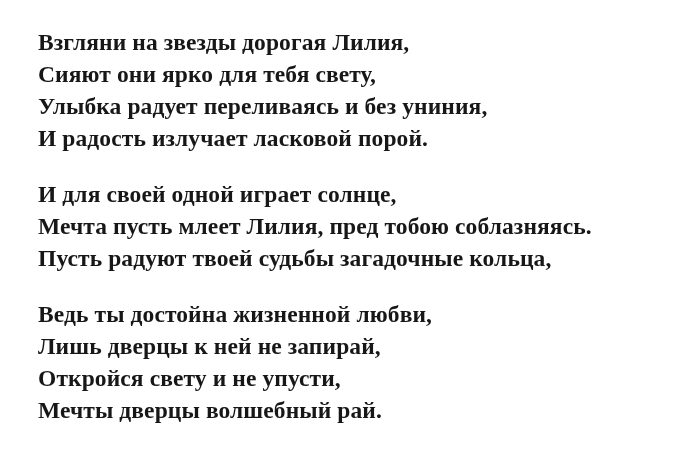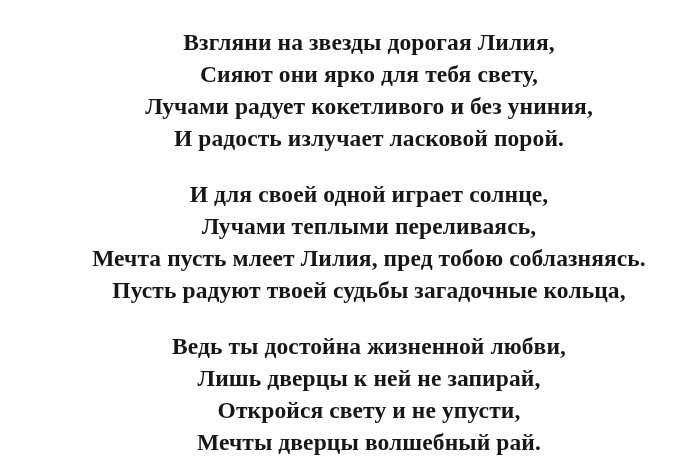--- a/index.html
+++ b/index.html
@@ -26,38 +26,36 @@
   .stanza:last-child {
     margin-bottom: 0;
   }
   .line {
     font-size: 23.5px;
     line-height: 32px;
     font-weight: 700;
     letter-spacing: 0.1px;
     white-space: pre;
     color: #171717;
-    text-align: center;
   }
 </style>
 </head>
 <body>
 
 <div class="poem">
 
   <div class="stanza">
     <div class="line">Взгляни на звезды дорогая Лилия,</div>
     <div class="line">Сияют они ярко для тебя свету,</div>
-    <div class="line">Лучами радует кокетливого и без униния,</div>
+    <div class="line">Улыбка радует переливаясь и без униния,</div>
     <div class="line">И радость излучает ласковой порой.</div>
   </div>
 
   <div class="stanza">
     <div class="line">И для своей одной играет солнце,</div>
-    <div class="line">Лучами теплыми переливаясь,</div>
     <div class="line">Мечта пусть млеет Лилия, пред тобою соблазняясь.</div>
     <div class="line">Пусть радуют твоей судьбы загадочные кольца,</div>
   </div>
 
   <div class="stanza">
     <div class="line">Ведь ты достойна жизненной любви,</div>
     <div class="line">Лишь дверцы к ней не запирай,</div>
     <div class="line">Откройся свету и не упусти,</div>
     <div class="line">Мечты дверцы волшебный рай.</div>
   </div>

